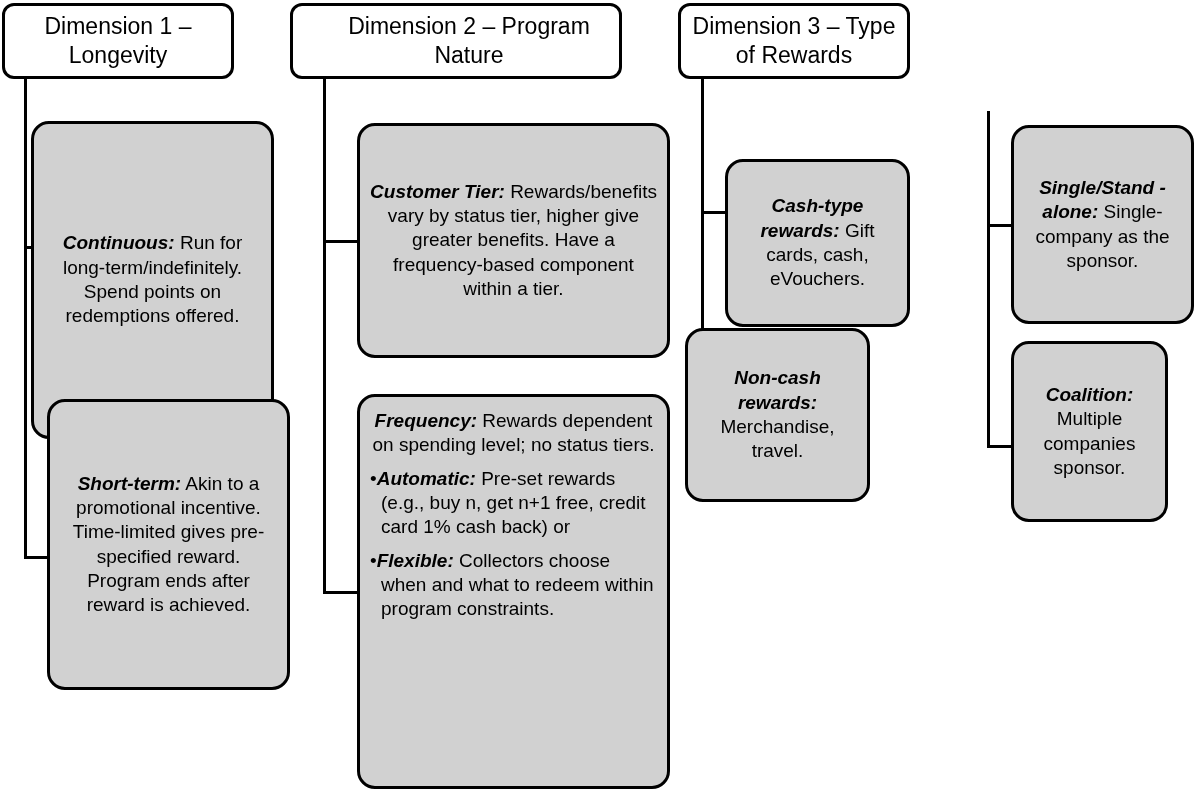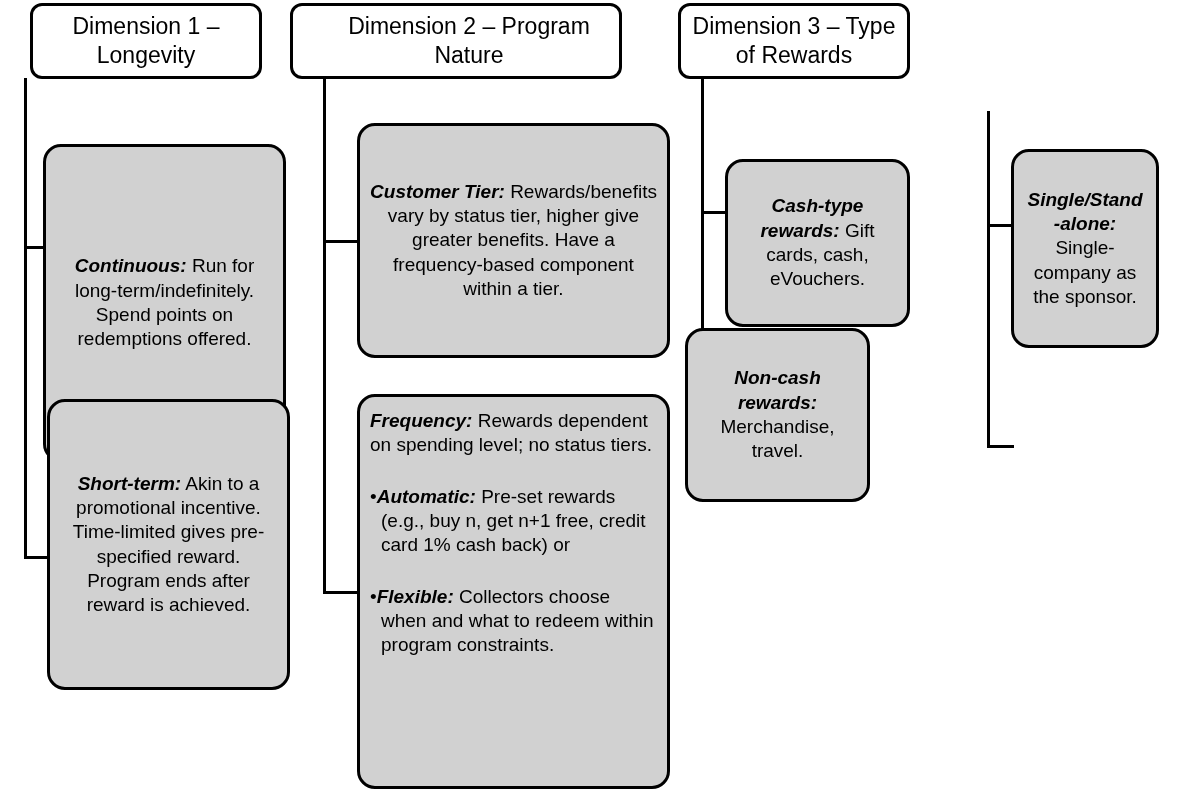--- a/index.html
+++ b/index.html
@@ -63,24 +63,25 @@
     text-align: left;
   }
   .lead {
     font-weight: bold;
     font-style: italic;
   }
   .bullet-item {
     display: block;
     text-indent: -11px;
     padding-left: 11px;
-    margin-top: 27px;
+    margin-top: 9px;
   }
   .para {
     display: block;
+    text-align: center;
   }
 
   
   .vline {
     position: absolute;
     background: #000000;
     width: 3px;
     z-index: 1;
   }
   .hline {
@@ -88,29 +89,29 @@
     background: #000000;
     height: 3px;
     z-index: 1;
   }
 </style>
 </head>
 <body>
 
 <div id="canvas">
 
-  <div class="dim-header" style="left:2px; top:3px; width:232px; height:76px;margin-left:28px;">
+  <div class="dim-header" style="left:2px; top:3px; width:232px; height:76px;">
     <span>Dimension 1 – Longevity</span>
   </div>
 
   <div class="vline" style="left:24px; top:78px; height:481px;"></div>
   <div class="hline" style="left:24px; top:246px; width:26px;"></div>
   <div class="hline" style="left:24px; top:556px; width:26px;"></div>
 
-  <div class="node-box" style="left:43px; top:121px; width:243px; height:318px;margin-top:23px;">
+  <div class="node-box" style="left:31px; top:121px; width:243px; height:318px;">
     <div class="node-text">
       <span class="lead">Continuous:</span><span> Run for long-term/indefinitely. Spend points on redemptions offered.</span>
     </div>
   </div>
 
   <div class="node-box" style="left:47px; top:399px; width:243px; height:291px;justify-content:center;">
     <div class="node-text">
       <span class="lead">Short-term:</span><span> Akin to a promotional incentive. Time-limited gives pre-specified reward. Program ends after reward is achieved.</span>
     </div>
   </div>
@@ -155,20 +156,25 @@
     <div class="node-text">
       <span class="lead">Non-cash rewards:</span><span> Merchandise, travel.</span>
     </div>
   </div>
 
 
   <div class="vline" style="left:987px; top:111px; height:337px;"></div>
   <div class="hline" style="left:987px; top:224px; width:27px;"></div>
   <div class="hline" style="left:987px; top:445px; width:27px;"></div>
 
-  <div class="node-box" style="left:1011px; top:125px; width:148px; height:199px;margin-top:24px;">
+  <div class="node-box" style="left:1011px; top:125px; width:183px; height:199px;">
     <div class="node-text">
       <span class="lead">Single/Stand -alone:</span><span> Single-company as the sponsor.</span>
     </div>
   </div>
 
+  <div class="node-box" style="left:1011px; top:341px; width:157px; height:181px;">
+    <div class="node-text">
+      <span class="lead">Coalition:</span><span> Multiple companies sponsor.</span>
+    </div>
+  </div>
 
 </div>
 
 </body></html>

